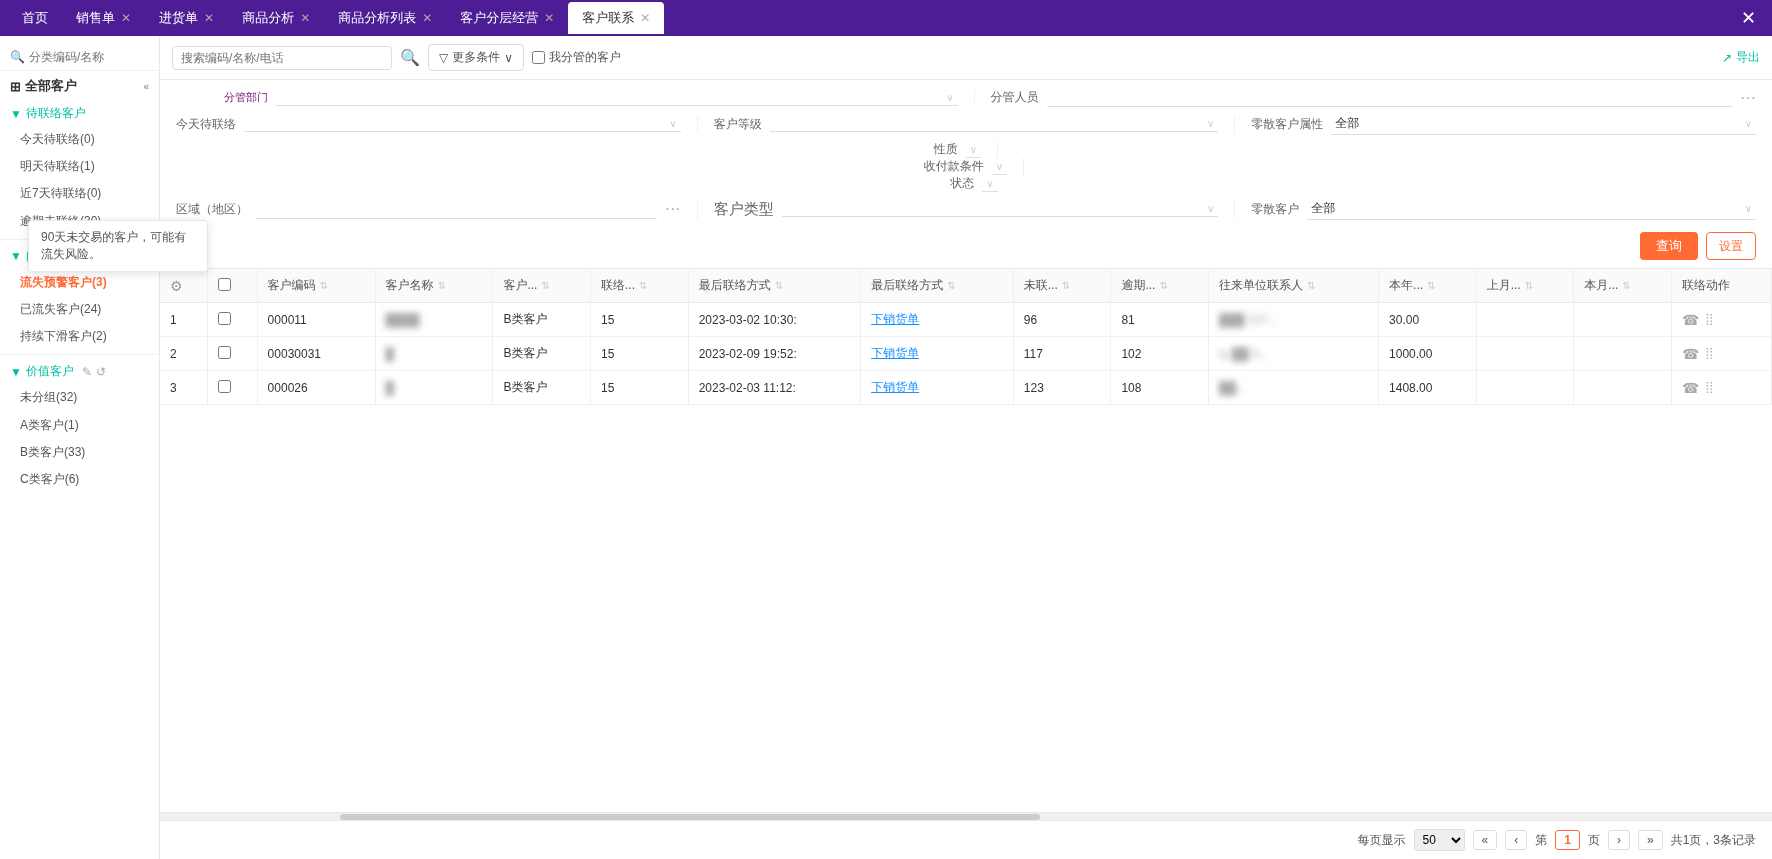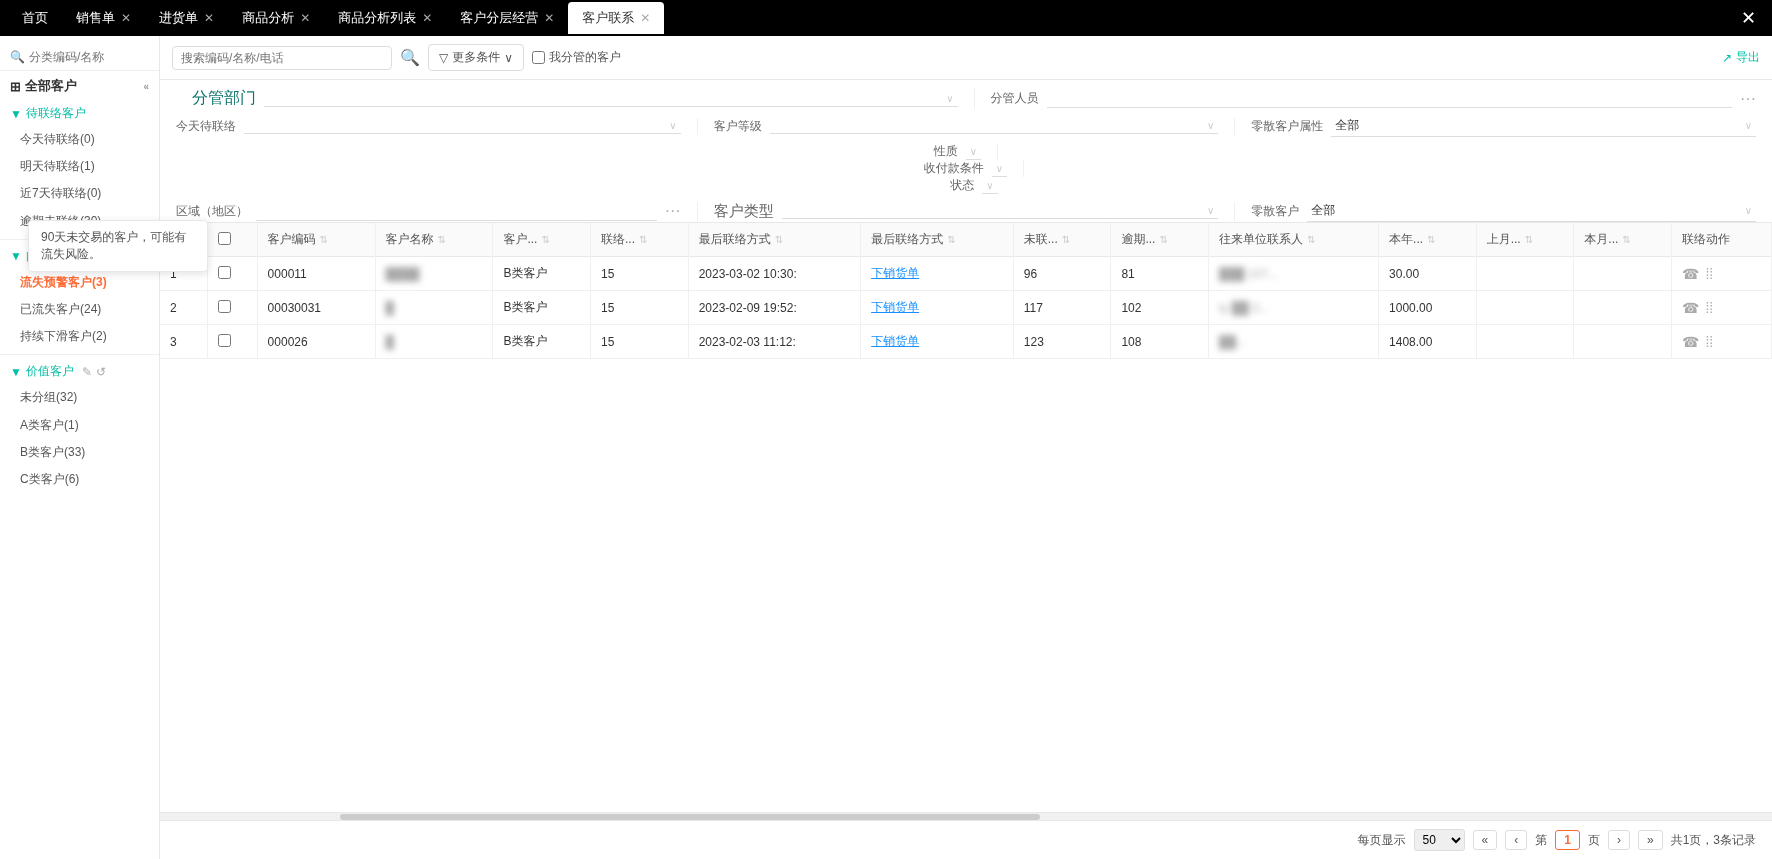--- a/index.html
+++ b/index.html
@@ -1,19 +1,19 @@
 <!DOCTYPE html>
 <html><head>
   <meta charset="utf-8">
   <style>
     * { margin: 0; padding: 0; box-sizing: border-box; }
     body { font-family: 'Microsoft YaHei', Arial, sans-serif; font-size: 12px; background: #f5f5f5; color: #333; width: 1772px; min-height: 859px; overflow: hidden; }
 
     
-    .top-nav { background: #000000; display: flex; align-items: center; height: 36px; padding: 0 8px; }
+    .top-nav { background: #4c1d95; display: flex; align-items: center; height: 36px; padding: 0 8px; }
     .top-nav .nav-tab { display: flex; align-items: center; padding: 0 14px; height: 32px; color: #fff; font-size: 13px; cursor: pointer; position: relative; }
     .top-nav .nav-tab.active { background: #fff; color: #333; border-radius: 4px 4px 0 0; }
     .top-nav .nav-tab .close-x { margin-left: 6px; font-size: 12px; color: #aaa; cursor: pointer; }
     .top-nav .nav-home { color: #fff; padding: 0 14px; font-size: 13px; cursor: pointer; }
     .top-nav-right { margin-left: auto; color: #fff; font-size: 18px; cursor: pointer; padding: 0 8px; }
 
     
     .main-layout { display: flex; height: calc(859px - 36px); }
 
     
@@ -172,21 +172,21 @@
         <div class="toolbar-export">
           <span>↗</span>
           <span>导出</span>
         </div>
       </div>
 
       <div style="background:#fff; border-bottom:1px solid #e8e8e8; padding: 8px 16px 0 16px; display:flex; flex-direction:column; gap:6px;">
 
         <div style="display:flex; align-items:center;">
           <div style="flex:1; display:flex; align-items:center; gap:8px; border-right:1px solid #f0f0f0; padding:0 16px;">
-            <span style="color:#0f766e;font-size:16px;white-space:nowrap;">分管部门</span>
+            <span style="color:#701a75;font-size:11px;white-space:nowrap;margin-left:32px;">分管部门</span>
             <div style="display:flex;align-items:center;justify-content:space-between;border-bottom:1px solid #ddd;flex:1;padding:2px 4px;cursor:pointer;">
               <span></span>
               <span style="color:#ccc;font-size:10px;">∨</span>
             </div>
           </div>
           <div style="flex:1; display:flex; align-items:center; gap:8px; padding-left:16px;">
             <span style="color:#666;font-size:12px;white-space:nowrap;">分管人员</span>
             <input type="text" style="border-top: none; border-right: none; border-left: none; border-image: initial; border-bottom: 1px solid rgb(221, 221, 221); outline: none; font-size: 12px; flex: 1 1 0%; padding: 2px 4px;">
             <span style="color:#aaa;cursor:pointer;font-size:16px;">···</span>
           </div>
@@ -255,20 +255,24 @@
           </div>
           <div style="flex:1; display:flex; align-items:center; gap:8px; padding-left:16px;">
             <span style="color:#666;font-size:12px;white-space:nowrap;">零散客户</span>
             <div style="display:flex;align-items:center;justify-content:space-between;border-bottom:1px solid #ddd;flex:1;padding:2px 4px;cursor:pointer;">
               <span>全部</span>
               <span style="color:#ccc;font-size:10px;">∨</span>
             </div>
           </div>
         </div>
 
+        <div style="display:flex; justify-content:flex-end; gap:8px; padding: 6px 0 8px;">
+          <button class="btn-query">查询</button>
+          <button class="btn-setting">设置</button>
+        </div>
       </div>
 
       <div class="table-area">
         <table>
           <thead>
             <tr>
               <th><span class="grid-icon">⚙</span></th>
               <th><input type="checkbox" style=""></th>
               <th class="sortable"><span>客户编码</span></th>
               <th class="sortable"><span>客户名称</span></th>

